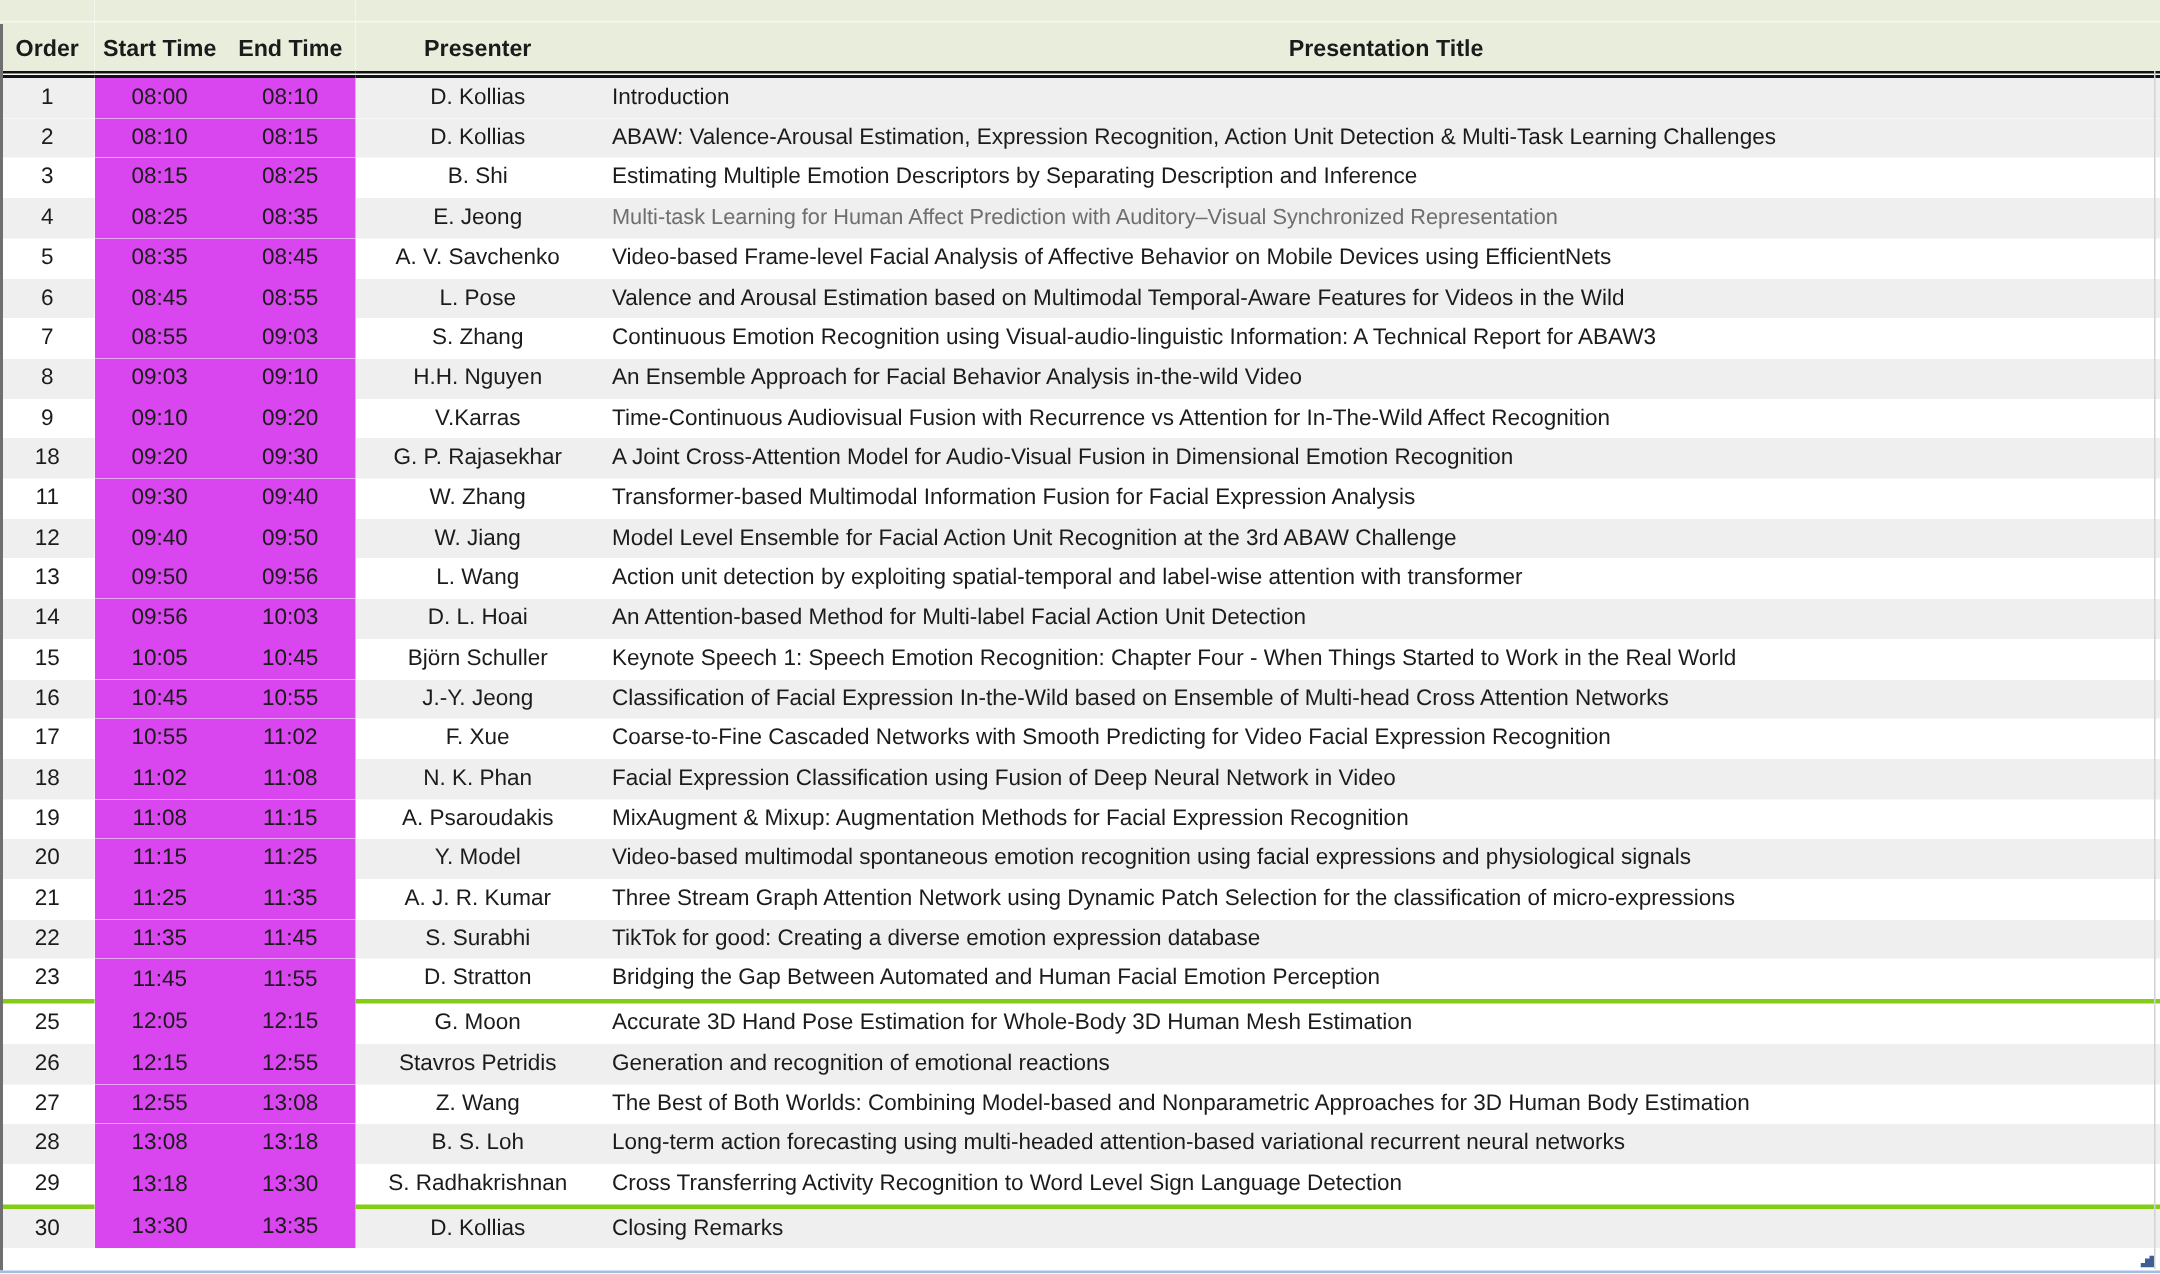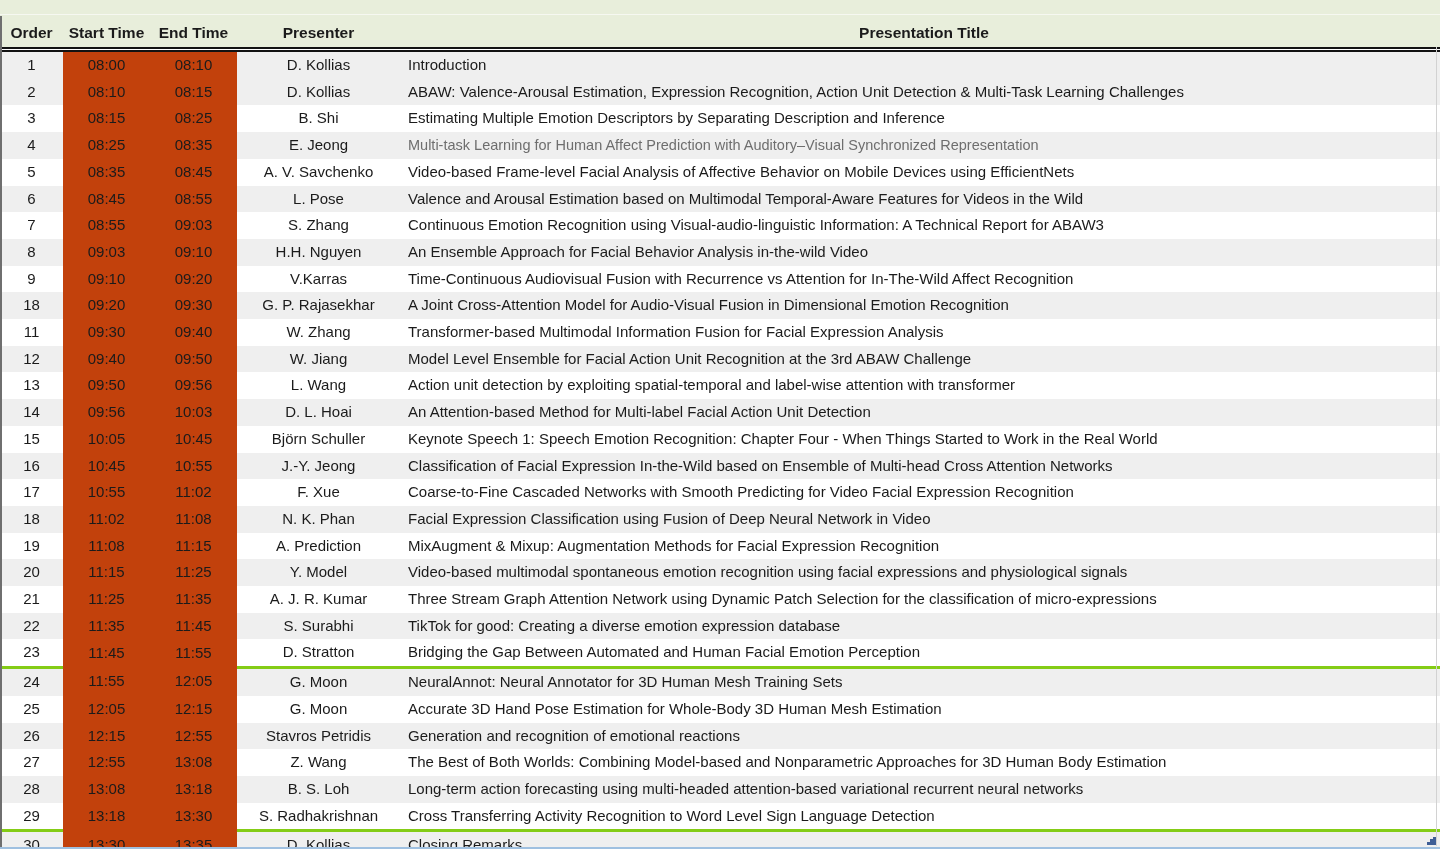--- a/index.html
+++ b/index.html
@@ -22,21 +22,21 @@
   }
   thead th.col-title { text-align:center; padding-left:8px; }
 
   tbody td {
     height:26.7px; padding:0; font-size:15px; line-height:26.7px;
     text-align:center; white-space:nowrap; overflow:hidden;
     background:#ffffff;
   }
   tbody td.col-title { text-align:left; padding-left:8px;margin-top:16px; }
   tr.stripe td { background:#efefef; }
-  tbody td.col-start, tbody td.col-end { background:#c2410c; }
+  tbody td.col-start, tbody td.col-end { background:#d946ef; }
   tr.section-end td { border-bottom:3px solid #84cc16; }
   tr.section-end td.col-start, tr.section-end td.col-end { border-bottom:none; }
   tbody td.muted { color:#6e6e6e; font-size:14.5px; }
 
   .header-gridline { position:absolute; left:0; right:0; top:14px; height:1px;
     background:rgba(255,255,255,0.6); pointer-events:none; }
   .left-edge { position:absolute; left:0; top:16px; bottom:2px; width:1.5px;
     background:#6f6f6f; }
   .right-gridline { position:absolute; left:1436px; top:47px; bottom:3px; width:1px;
     background:#d2d2d2; }
@@ -190,21 +190,21 @@
           <td class="col-order">18</td>
           <td class="col-start">11:02</td>
           <td class="col-end">11:08</td>
           <td class="col-pres">N. K. Phan</td>
           <td class="col-title">Facial Expression Classification using Fusion of Deep Neural Network in Video</td>
         </tr>
         <tr>
           <td class="col-order">19</td>
           <td class="col-start">11:08</td>
           <td class="col-end">11:15</td>
-          <td class="col-pres">A. Prediction</td>
+          <td class="col-pres">A. Psaroudakis</td>
           <td class="col-title">MixAugment &amp; Mixup: Augmentation Methods for Facial Expression Recognition</td>
         </tr>
         <tr class="stripe">
           <td class="col-order">20</td>
           <td class="col-start">11:15</td>
           <td class="col-end">11:25</td>
           <td class="col-pres">Y. Model</td>
           <td class="col-title">Video-based multimodal spontaneous emotion recognition using facial expressions and physiological signals</td>
         </tr>
         <tr>
@@ -220,27 +220,20 @@
           <td class="col-end">11:45</td>
           <td class="col-pres">S. Surabhi</td>
           <td class="col-title">TikTok for good: Creating a diverse emotion expression database</td>
         </tr>
         <tr class="section-end">
           <td class="col-order">23</td>
           <td class="col-start">11:45</td>
           <td class="col-end">11:55</td>
           <td class="col-pres">D. Stratton</td>
           <td class="col-title">Bridging the Gap Between Automated and Human Facial Emotion Perception</td>
-        </tr>
-        <tr class="stripe">
-          <td class="col-order">24</td>
-          <td class="col-start">11:55</td>
-          <td class="col-end">12:05</td>
-          <td class="col-pres">G. Moon</td>
-          <td class="col-title">NeuralAnnot: Neural Annotator for 3D Human Mesh Training Sets</td>
         </tr>
         <tr>
           <td class="col-order">25</td>
           <td class="col-start">12:05</td>
           <td class="col-end">12:15</td>
           <td class="col-pres">G. Moon</td>
           <td class="col-title">Accurate 3D Hand Pose Estimation for Whole-Body 3D Human Mesh Estimation</td>
         </tr>
         <tr class="stripe">
           <td class="col-order">26</td>

